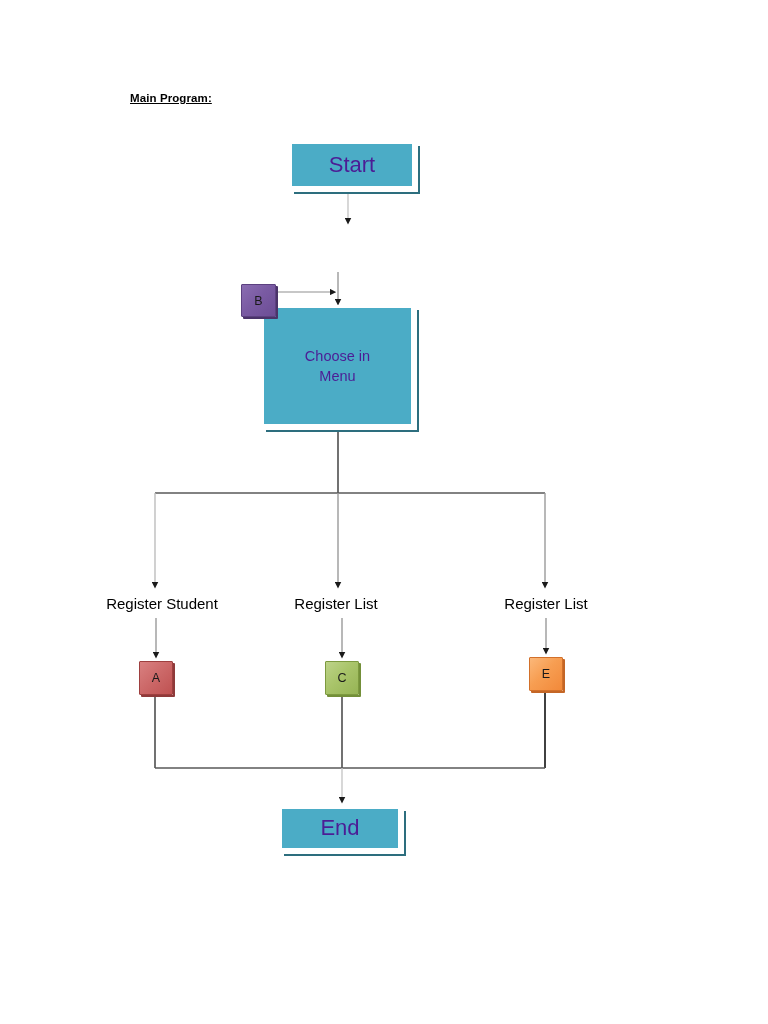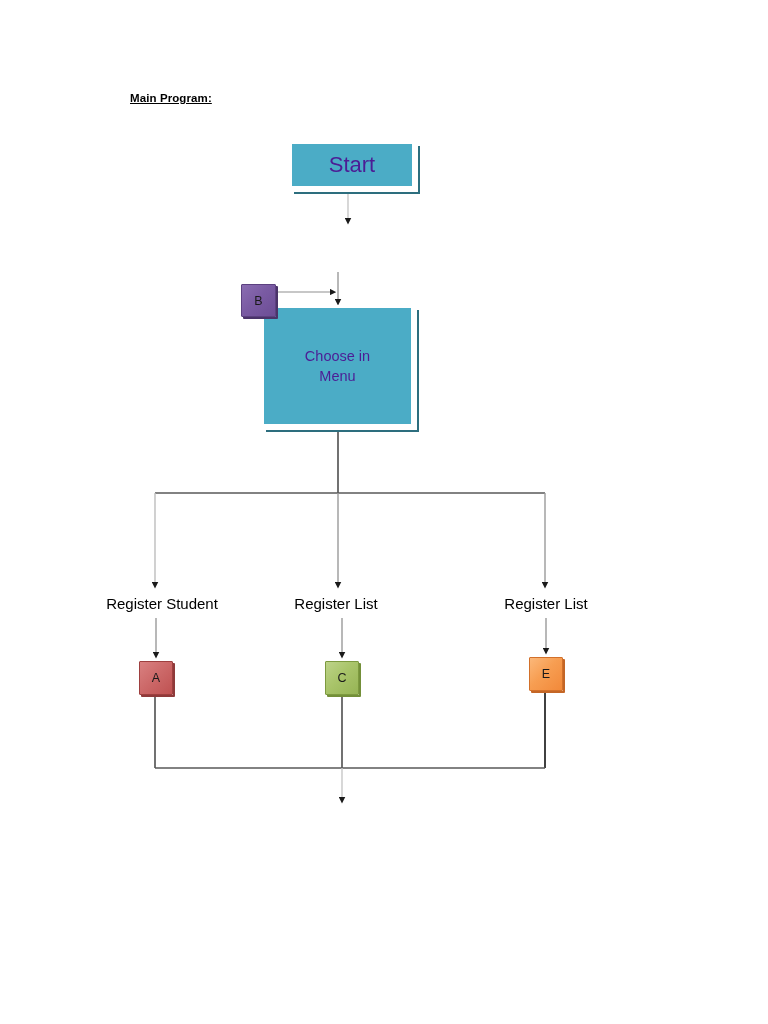--- a/index.html
+++ b/index.html
@@ -169,20 +169,23 @@
   <div class="proc" id="node-start">
     <span class="proc-text">Start</span>
   </div>
 
 
   <div class="proc" id="node-choose">
     <span class="proc-text">Choose in
 Menu</span>
   </div>
 
+  <div class="proc" id="node-end">
+    <span class="proc-text">End</span>
+  </div>
 
   <div class="connector" id="node-b">
     <span>B</span>
   </div>
 
   <div class="connector" id="node-a">
     <span>A</span>
   </div>
 
   <div class="connector" id="node-c">

